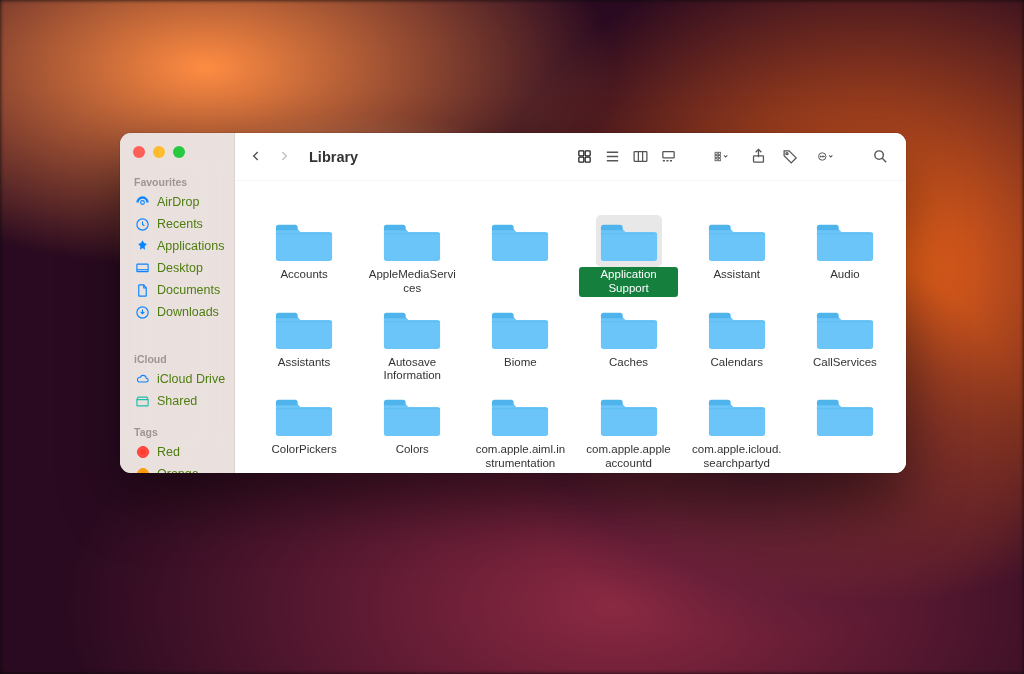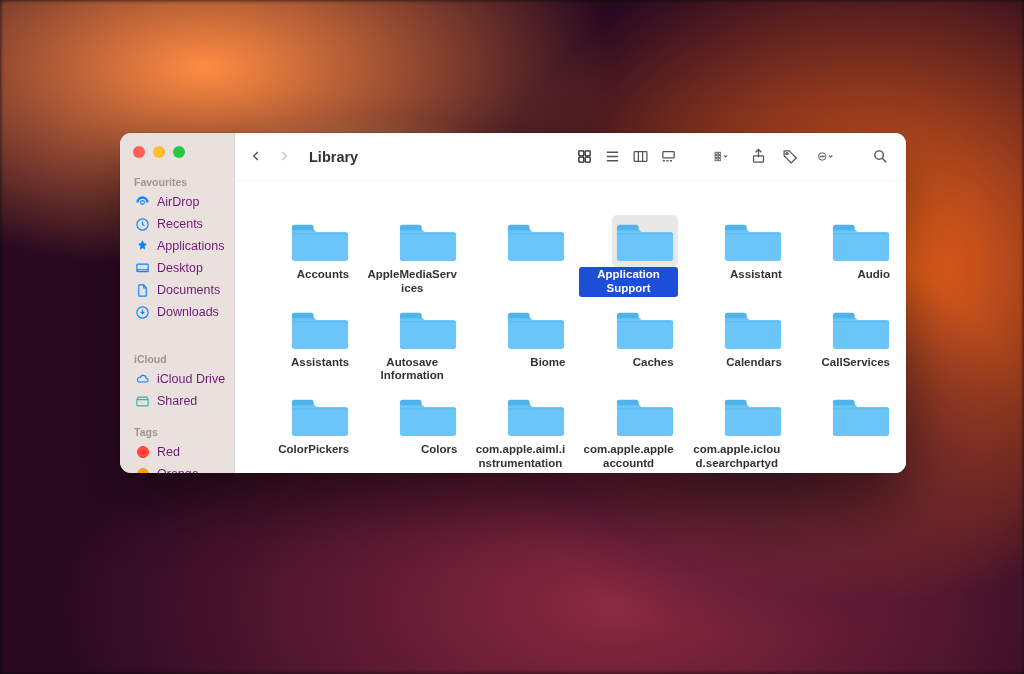--- a/index.html
+++ b/index.html
@@ -77,21 +77,21 @@
       font-weight: 600;
       color: #9f9590;
       padding: 4px 0 3px 14px;
     }
     .sb-item {
       display: flex;
       align-items: center;
       gap: 7px;
       padding: 3px 6px 3px 14px;
       font-size: 12.5px;
-      color: #701a75;
+      color: #4d7c0f;
       cursor: default;
     }
     .sb-icon {
       width: 16px;
       height: 16px;
       display: flex;
       align-items: center;
       justify-content: center;
       color: #0a84ff;
       flex-shrink: 0;
@@ -172,24 +172,23 @@
       padding: 6px 10px 0 18px;
     }
     .grid {
       display: grid;
       grid-template-columns: repeat(6, 1fr);
       gap: 0px 6px;
     }
     .item {
       display: flex;
       flex-direction: column;
-      align-items: flex-end;
+      align-items: center;
       padding: 4px 2px 2px 2px;
       cursor: default;
-      font-weight: bold;
     }
     .folder {
       width: 62px;
       height: 52px;
       position: relative;
       margin-bottom: 2px;
     }
     .item.selected .folder-wrap {
       background: rgba(0,0,0,0.09);
       border-radius: 5px;
@@ -203,21 +202,21 @@
       font-size: 11.5px;
       line-height: 1.2;
       text-align: center;
       color: #333;
       padding: 1px 4px;
       border-radius: 3px;
       max-width: 100px;
       word-break: break-word;
     }
     .item.selected .label {
-      background: #1d4ed8;
+      background: #15803d;
       color: white;
     }
   </style>
 </head>
 <body>
 
 <div class="wallpaper"></div>
 
 <div class="window">
 

